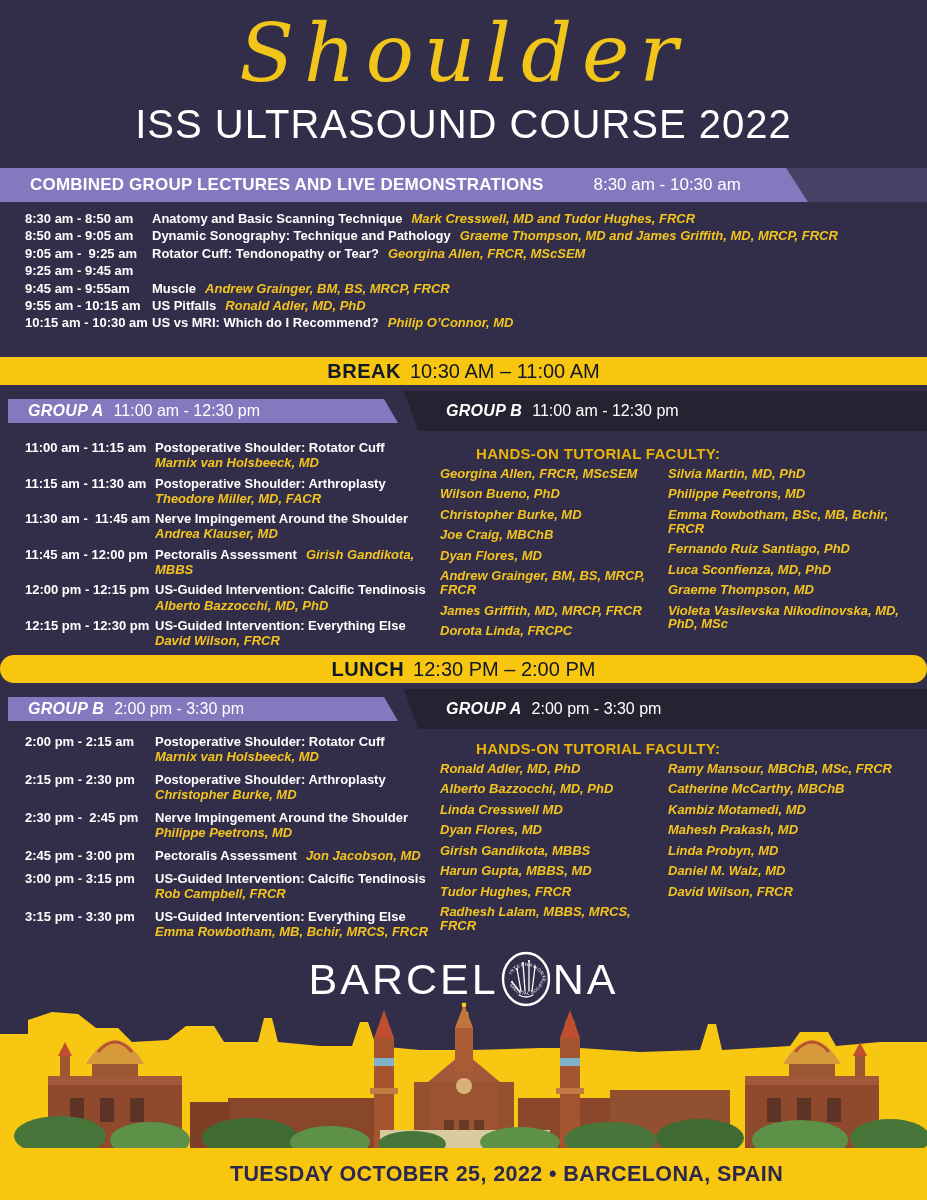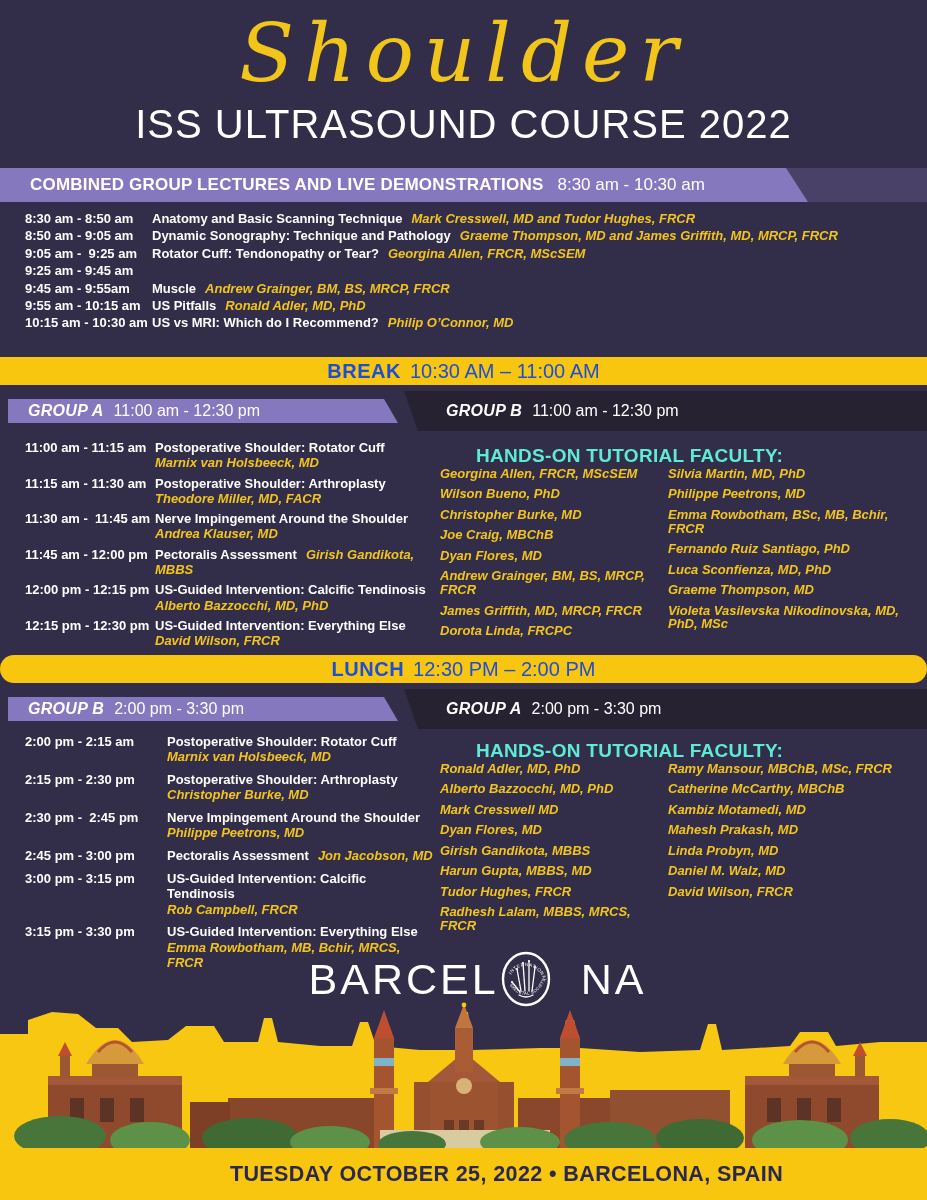--- a/index.html
+++ b/index.html
@@ -16,39 +16,39 @@
   }
   .main-title{
     position:absolute;top:102px;left:0;right:0;text-align:center;
     font-size:40px;color:#ffffff;letter-spacing:1px;font-weight:400;
   }
   
   .banner-base{position:absolute;top:168px;left:0;width:927px;height:34px;background:#4a4168;}
   .banner-combined{
     position:absolute;top:168px;left:0;width:808px;height:34px;background:#8578be;
     clip-path:polygon(0 0,786px 0,808px 100%,0 100%);
-    display:flex;align-items:center;padding-left:30px;box-sizing:border-box;color:#fff;
+    display:flex;align-items:center;padding-left:30px;box-sizing:border-box;color:#fff;gap:36px;
   }
   .banner-combined .b-title{font-size:17px;font-weight:bold;letter-spacing:.2px;}
   .banner-combined .b-time{font-size:17px;margin-left:14px;}
   
   .rows{position:absolute;}
   #combined-rows{top:212px;left:25px;width:885px;}
   .g-row{display:flex;font-size:13px;}
   #combined-rows .g-row{margin-bottom:4.2px;line-height:13.2px;align-items:center;}
   .g-time{flex:none;color:#fff;font-weight:bold;white-space:pre;}
   #combined-rows .g-time{width:127px;}
   .g-topic{color:#fff;font-weight:bold;}
   .g-speaker{color:#f3c41e;font-style:italic;font-weight:bold;}
   .g-speaker.inline{margin-left:9px;}
   .g-speaker.block{display:block;}
   
   .banner-yellow{
     position:absolute;left:0;width:927px;height:28px;background:#f8c60e;
-    display:flex;justify-content:center;align-items:center;color:#1d4ed8;font-size:20px;
+    display:flex;justify-content:center;align-items:center;color:#0f172a;font-size:20px;
   }
   #break-banner{top:357px;}
   #lunch-banner{top:655px;border-radius:14px;}
   .banner-yellow .y-label{font-weight:bold;letter-spacing:.5px;}
   .banner-yellow .y-time{margin-left:9px;white-space:pre;}
   
   .hdr-dark{
     position:absolute;left:404px;width:523px;height:40px;background:#262231;
     clip-path:polygon(0 0,100% 0,100% 100%,14px 100%);
     display:flex;align-items:center;padding-left:42px;box-sizing:border-box;color:#fff;
@@ -59,38 +59,38 @@
     display:flex;align-items:center;padding-left:20px;box-sizing:border-box;color:#fff;
   }
   #hdr-a1{top:399px;} #hdr-b1{top:391px;}
   #hdr-b2{top:697px;} #hdr-a2{top:689px;}
   .h-group{font-size:16px;font-weight:bold;letter-spacing:.3px;font-style:italic;}
   .h-time{font-size:16px;margin-left:10px;}
   
   #groupA-rows{top:440px;left:25px;width:410px;}
   #groupB-rows{top:734px;left:25px;width:410px;}
   #groupA-rows .g-row{margin-bottom:5px;line-height:15.3px;}
-  #groupB-rows .g-row{margin-bottom:7.5px;line-height:15.3px;gap:12px;}
+  #groupB-rows .g-row{margin-bottom:7.5px;line-height:15.3px;}
   #groupA-rows .g-time,#groupB-rows .g-time{width:130px;}
   .faculty-heading{
-    position:absolute;left:440px;font-size:19px;font-weight:bold;color:#5eead4;letter-spacing:.3px;padding-left:36px;
+    position:absolute;left:440px;font-size:15px;font-weight:bold;color:#eab308;letter-spacing:.3px;padding-left:36px;
   }
   #fac-head-1{top:445px;} #fac-head-2{top:740px;}
   .fac-col{position:absolute;font-size:13px;color:#f3c41e;font-style:italic;font-weight:bold;}
   #fac1-c1{top:467px;left:440px;width:222px;}
   #fac1-c2{top:467px;left:668px;width:252px;}
   #fac2-c1{top:762px;left:440px;width:222px;}
   #fac2-c2{top:762px;left:668px;width:252px;}
   .faculty-name{margin-bottom:6.9px;line-height:13.6px;}
   
   .barcelona{
     position:absolute;top:950px;left:0;right:0;height:58px;
     display:flex;justify-content:center;align-items:center;color:#fff;
   }
-  .barcelona .word{font-size:43px;letter-spacing:3px;font-weight:400;line-height:58px;margin-left:28px;}
+  .barcelona .word{font-size:43px;letter-spacing:3px;font-weight:400;line-height:58px;}
   .iss-logo{width:50px;height:56px;margin:0 2px;}
   
   .skyline{position:absolute;top:1002px;left:0;width:927px;height:146px;}
   
   .footer{
     position:absolute;top:1148px;left:0;width:927px;height:52px;background:#f8c60e;
     display:flex;justify-content:center;align-items:center;
     color:#2b2850;font-size:21.5px;font-weight:bold;letter-spacing:.4px;padding-left:43px;
   }
 </style>
@@ -236,21 +236,21 @@
       </div>
       <div class="g-row">
         <span class="g-time">3:15 pm - 3:30 pm</span>
         <div class="g-content"><span class="g-topic">US-Guided Intervention: Everything Else</span><span class="g-speaker block">Emma Rowbotham, MB, Bchir, MRCS, FRCR</span></div>
       </div>
     </div>
   <div class="faculty-heading" id="fac-head-2">HANDS-ON TUTORIAL FACULTY:</div>
   <div class="fac-col" id="fac2-c1">
       <div class="faculty-name">Ronald Adler, MD, PhD</div>
       <div class="faculty-name">Alberto Bazzocchi, MD, PhD</div>
-      <div class="faculty-name">Mark Cresswell MD</div>
+      <div class="faculty-name">Linda Cresswell MD</div>
       <div class="faculty-name">Dyan Flores, MD</div>
       <div class="faculty-name">Girish Gandikota, MBBS</div>
       <div class="faculty-name">Harun Gupta, MBBS, MD</div>
       <div class="faculty-name">Tudor Hughes, FRCR</div>
       <div class="faculty-name">Radhesh Lalam, MBBS, MRCS, FRCR</div>
     </div>
   <div class="fac-col" id="fac2-c2">
       <div class="faculty-name">Ramy Mansour, MBChB, MSc, FRCR</div>
       <div class="faculty-name">Catherine McCarthy, MBChB</div>
       <div class="faculty-name">Kambiz Motamedi, MD</div>

